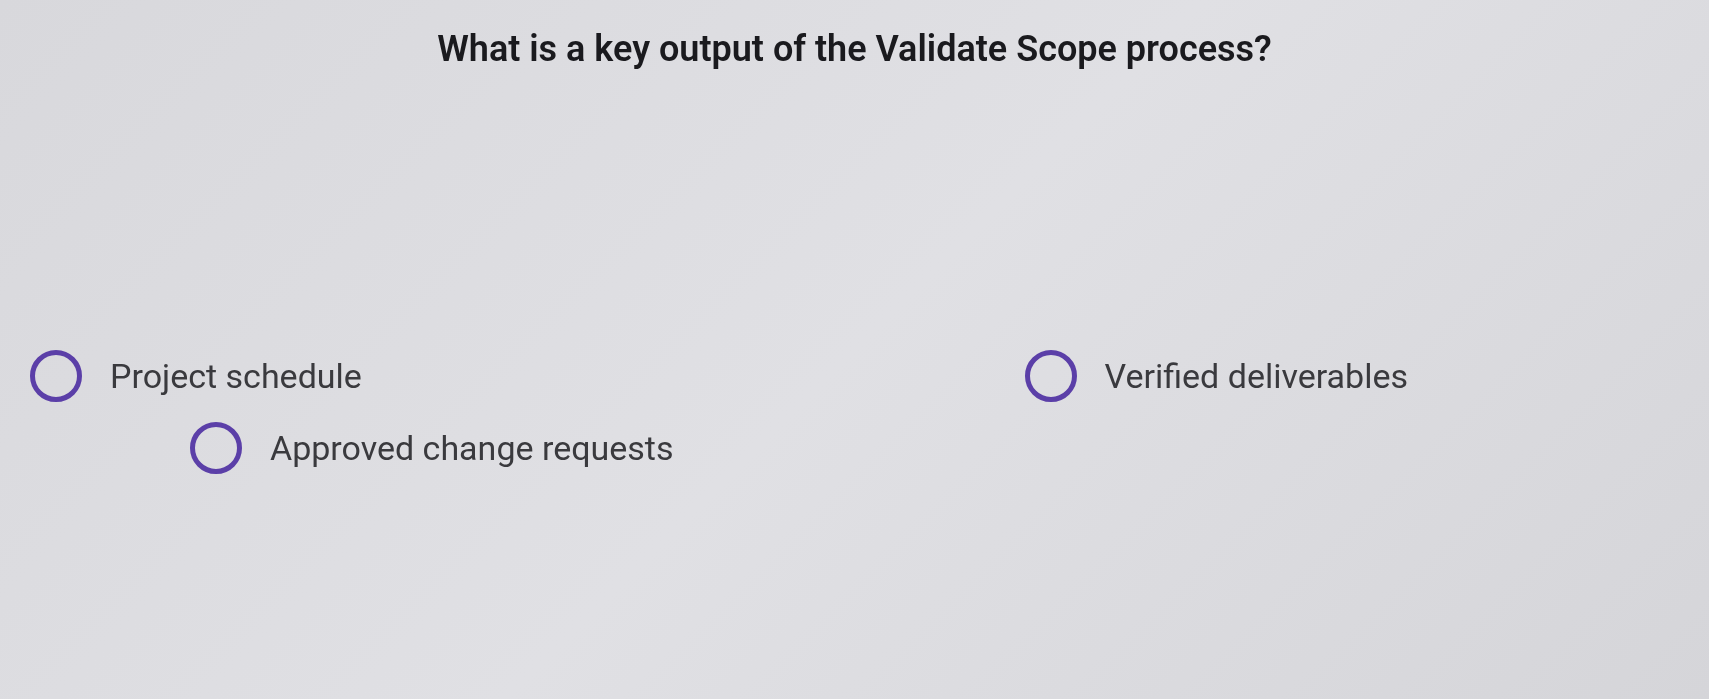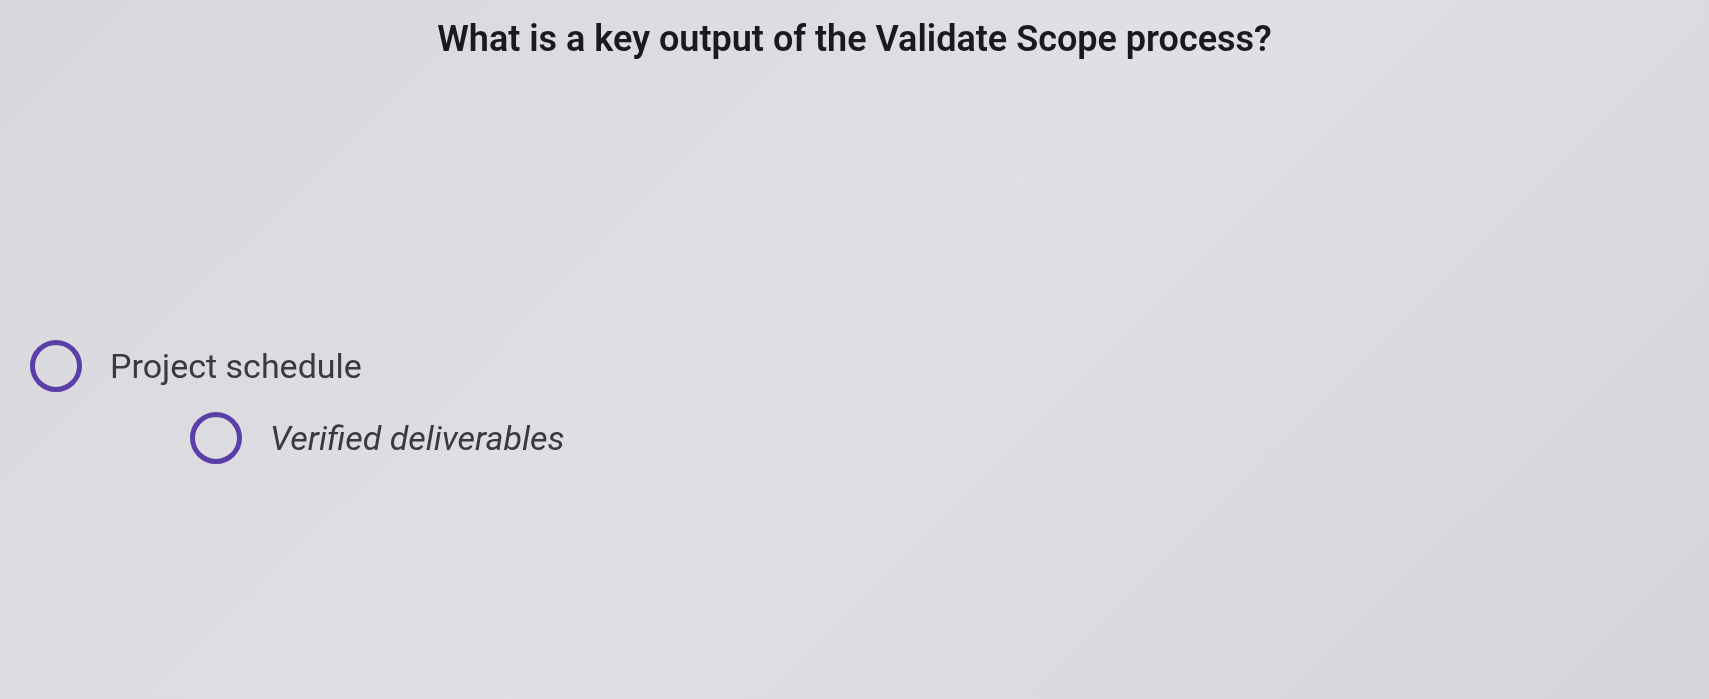--- a/index.html
+++ b/index.html
@@ -10,32 +10,32 @@
     body {
       width: 1709px;
       height: 699px;
       background: linear-gradient(135deg, #d8d8dc 0%, #e0e0e4 50%, #d5d5d9 100%);
       font-family: -apple-system, BlinkMacSystemFont, "Segoe UI", Roboto, Helvetica, Arial, sans-serif;
       color: #2a2a2e;
       overflow: hidden;
     }
     .question-container {
       width: 100%;
-      padding-top: 18px;
+      padding-top: 28px;
     }
     .question-text {
       text-align: center;
       font-size: 36px;
       font-weight: 600;
       color: #1a1a1e;
       padding: 0 40px;
     }
     .options-grid {
       display: grid;
-      grid-template-columns: 1fr;
+      grid-template-columns: 1fr 1fr;
       grid-template-rows: auto auto;
       column-gap: 80px;
       row-gap: 200px;
       padding: 0 30px;
       margin-top: 280px;
       gap: 20px;
     }
     .option {
       display: flex;
       align-items: center;
@@ -50,32 +50,35 @@
       flex-shrink: 0;
       background: transparent;
     }
     .option-label {
       font-size: 34px;
       font-weight: 400;
       color: #3a3a3e;
     }
     .option-right {
       padding-left: 160px;
-      font-style: italic;
     }
   </style>
 </head>
 <body>
 
 <div class="question-container">
   <h1 class="question-text">What is a key output of the Validate Scope process?</h1>
 </div>
 
 <div class="options-grid">
   <div class="option">
     <div class="radio-circle"></div>
     <span class="option-label">Project schedule</span>
   </div>
   <div class="option option-right">
     <div class="radio-circle"></div>
     <span class="option-label">Verified deliverables</span>
   </div>
+  <div class="option option-right">
+    <div class="radio-circle"></div>
+    <span class="option-label">Approved change requests</span>
+  </div>
 </div>
 
 </body></html>

